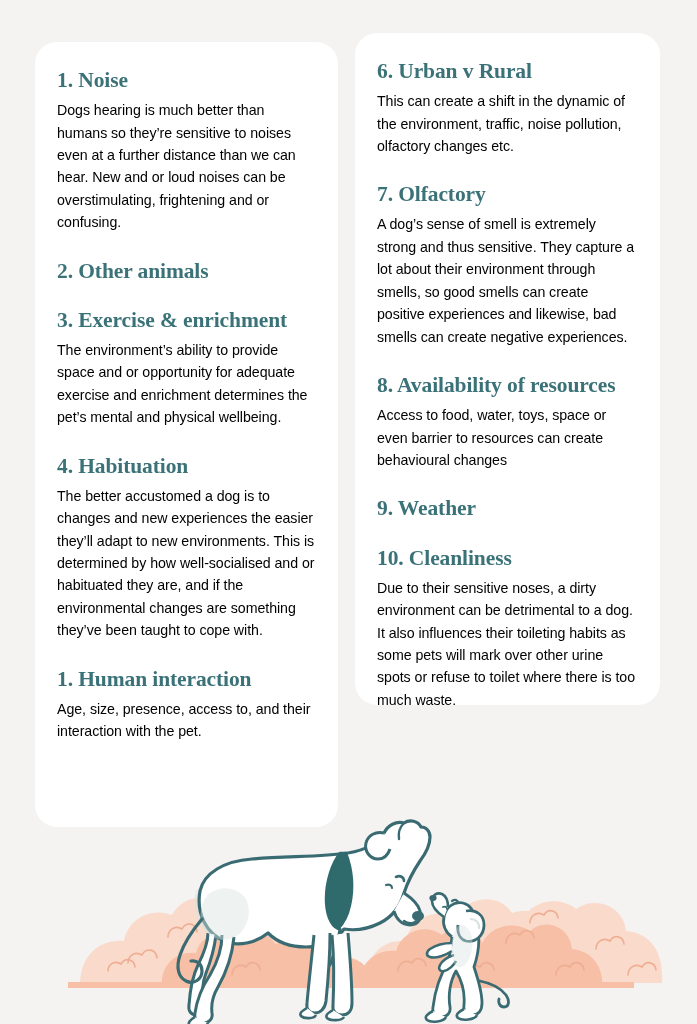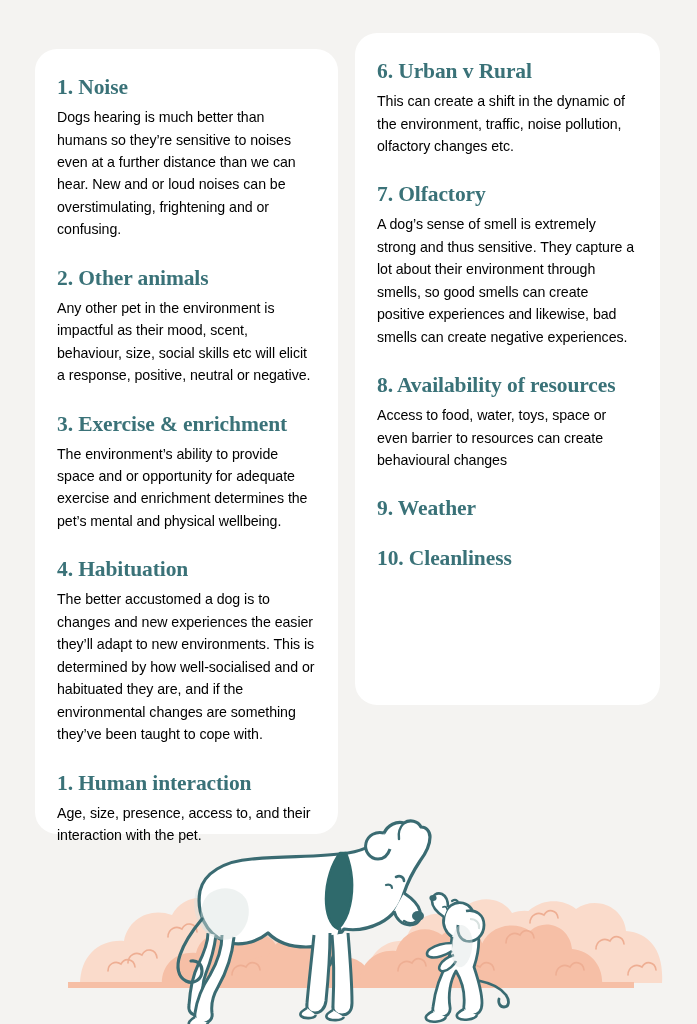--- a/index.html
+++ b/index.html
@@ -33,21 +33,21 @@
 
   .card {
     position: absolute;
     background: #ffffff;
     border-radius: 22px;
     padding: 26px 22px 20px 22px;
   }
 
   .card-left {
     left: 35px;
-    top: 49px;
+    top: 42px;
     width: 303px;
     height: 785px;
   }
 
   .card-right {
     left: 355px;
     top: 33px;
     width: 305px;
     height: 672px;
   }
@@ -90,21 +90,20 @@
 
   <div class="cards">
 
     <div class="card card-left">
       <div class="section">
         <h2 class="section-title">1. Noise</h2>
         <p class="section-body">Dogs hearing is much better than humans so they’re sensitive to noises even at a further distance than we can hear. New and or loud noises can be overstimulating, frightening and or confusing.</p>
       </div>
       <div class="section">
         <h2 class="section-title">2. Other animals</h2>
-        <p class="section-body">Any other pet in the environment is impactful as their mood, scent, behaviour, size, social skills etc will elicit a response, positive, neutral or negative.</p>
       </div>
       <div class="section">
         <h2 class="section-title">3. Exercise &amp; enrichment</h2>
         <p class="section-body">The environment’s ability to provide space and or opportunity for adequate exercise and enrichment determines the pet’s mental and physical wellbeing.</p>
       </div>
       <div class="section">
         <h2 class="section-title">4. Habituation</h2>
         <p class="section-body">The better accustomed a dog is to changes and new experiences the easier they’ll adapt to new environments. This is determined by how well-socialised and or habituated they are, and if the environmental changes are something they’ve been taught to cope with.</p>
       </div>
       <div class="section">
@@ -124,20 +123,21 @@
       </div>
       <div class="section">
         <h2 class="section-title">8. Availability of resources</h2>
         <p class="section-body">Access to food, water, toys, space or even barrier to resources can create behavioural changes</p>
       </div>
       <div class="section">
         <h2 class="section-title">9. Weather</h2>
       </div>
       <div class="section">
         <h2 class="section-title">10. Cleanliness</h2>
+        <p class="section-body">Due to their sensitive noses, a dirty environment can be detrimental to a dog. It also influences their toileting habits as some pets will mark over other urine spots or refuse to toilet where there is too much waste.</p>
       </div>
     </div>
 
   </div>
 
   <div class="illustration">
     <svg viewBox="0 0 697 209" xmlns="http://www.w3.org/2000/svg">
 
       <g>
         <path d="M80 170 C80 140 100 124 124 126 C128 104 150 92 172 100 C182 80 212 76 226 94

